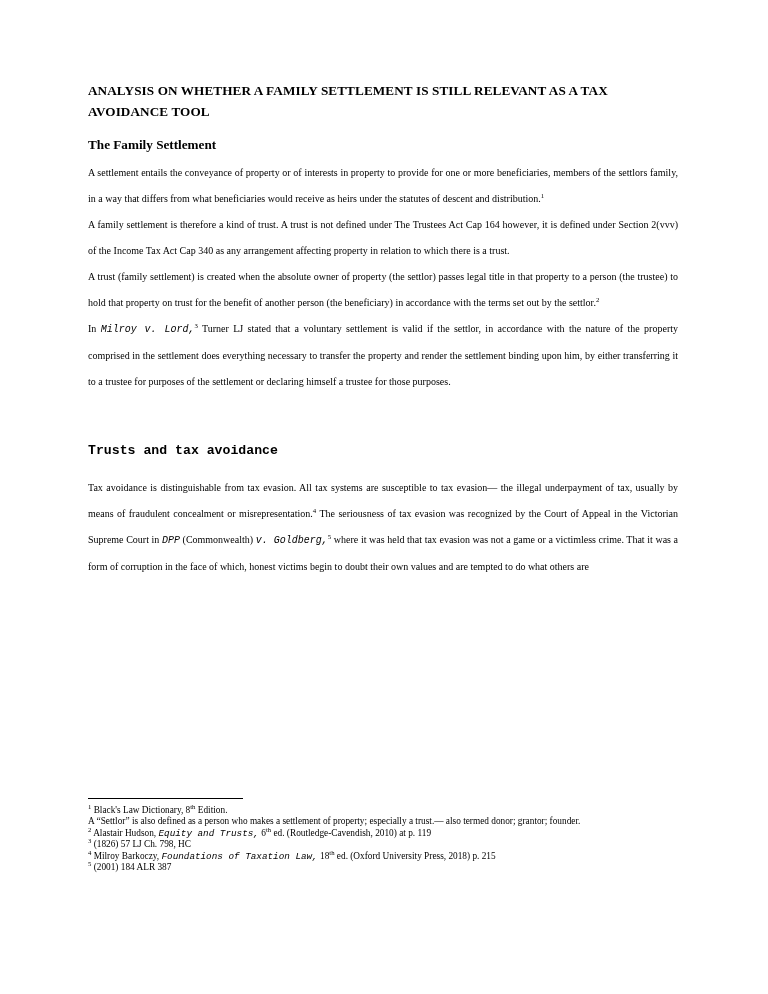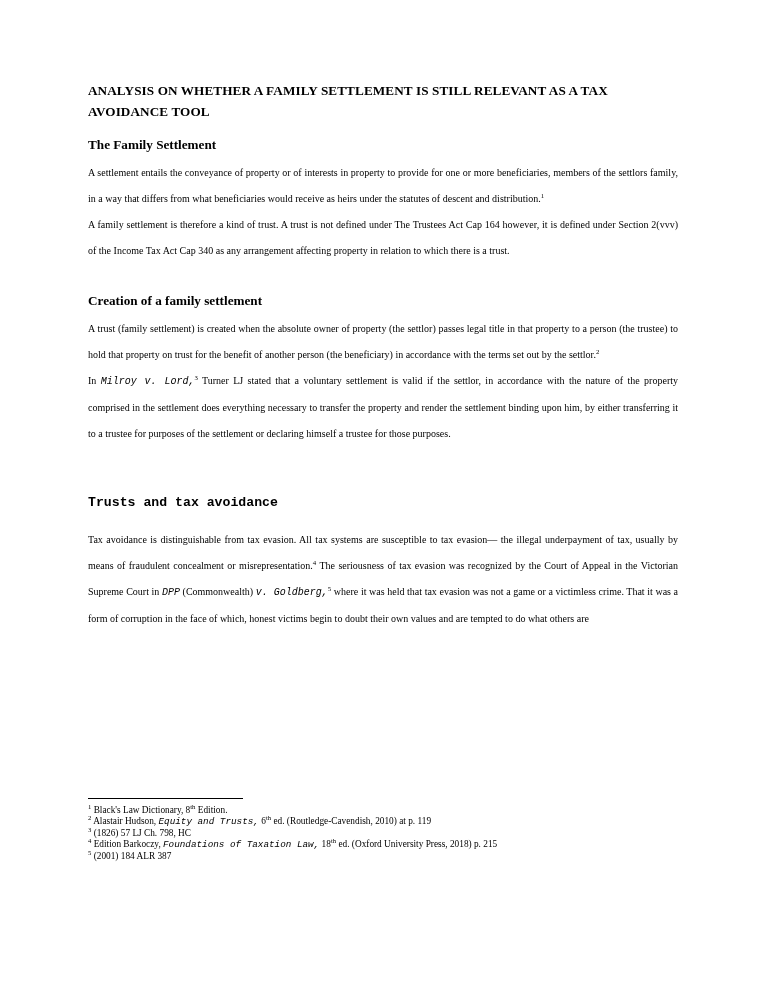--- a/index.html
+++ b/index.html
@@ -101,42 +101,42 @@
   <div class="content">
 
     <h1 class="doc-title">ANALYSIS ON WHETHER A FAMILY SETTLEMENT IS STILL RELEVANT AS A TAX AVOIDANCE TOOL</h1>
 
     <h2 class="heading">The Family Settlement</h2>
 
     <p class="body"><span>A settlement entails the conveyance of property or of interests in property to provide for one or more beneficiaries, members of the settlors family, in a way that differs from what beneficiaries would receive as heirs under the statutes of descent and distribution.</span><sup>1</sup></p>
 
     <p class="body">A family settlement is therefore a kind of trust. A trust is not defined under The Trustees Act Cap 164 however, it is defined under Section 2(vvv) of the Income Tax Act Cap 340 as any arrangement affecting property in relation to which there is a trust.</p>
 
-    <h2 class="heading spaced-top">Creation of a family settlement</h2>
 
     <p class="body"><span>A trust (family settlement) is created when the absolute owner of property (the settlor) passes legal title in that property to a person (the trustee) to hold that property on trust for the benefit of another person (the beneficiary) in accordance with the terms set out by the settlor.</span><sup>2</sup></p>
 
     <p class="body"><span>In </span><i>Milroy v. Lord,</i><sup>3</sup><span> Turner LJ stated that a voluntary settlement is valid if the settlor, in accordance with the nature of the property comprised in the settlement does everything necessary to transfer the property and render the settlement binding upon him, by either transferring it to a trustee for purposes of the settlement or declaring himself a trustee for those purposes.</span></p>
 
     <h2 class="heading spaced-top-lg">Trusts and tax avoidance</h2>
 
     <p class="body"><span>Tax avoidance is distinguishable from tax evasion. All tax systems are susceptible to tax evasion— the illegal underpayment of tax, usually by means of fraudulent concealment or misrepresentation.</span><sup>4</sup><span> The seriousness of tax evasion was recognized by the Court of Appeal in the Victorian Supreme Court in </span><i>DPP</i><span> (Commonwealth) </span><i>v. Goldberg,</i><sup>5</sup><span> where it was held that tax evasion was not a game or a victimless crime. That it was a form of corruption in the face of which, honest victims begin to doubt their own values and are tempted to do what others are</span></p>
 
   </div>
 
   <div class="footnotes">
 
     <div class="fn-rule"></div>
 
     <p class="fn"><sup>1</sup><span> Black's Law Dictionary, 8</span><sup>th</sup><span> Edition.</span></p>
 
+    <p class="fn fn-indent">A “Settlor” is also defined as a person who makes a settlement of property; especially a trust.— also termed donor; grantor; founder.</p>
 
     <p class="fn"><sup>2</sup><span> Alastair Hudson, </span><i>Equity and Trusts,</i><span> 6</span><sup>th</sup><span> ed. (Routledge-Cavendish, 2010) at  p. 119</span></p>
 
     <p class="fn"><sup>3</sup><span> (1826) 57 LJ Ch. 798, HC</span></p>
 
-    <p class="fn"><sup>4</sup><span> Edition Barkoczy, </span><i>Foundations of Taxation Law,</i><span> 18</span><sup>th</sup><span> ed. (Oxford University Press, 2018)  p. 215</span></p>
+    <p class="fn"><sup>4</sup><span> Milroy Barkoczy, </span><i>Foundations of Taxation Law,</i><span> 18</span><sup>th</sup><span> ed. (Oxford University Press, 2018)  p. 215</span></p>
 
     <p class="fn"><sup>5</sup><span> (2001) 184 ALR 387</span></p>
 
   </div>
 
 </div>
 
 </body></html>

